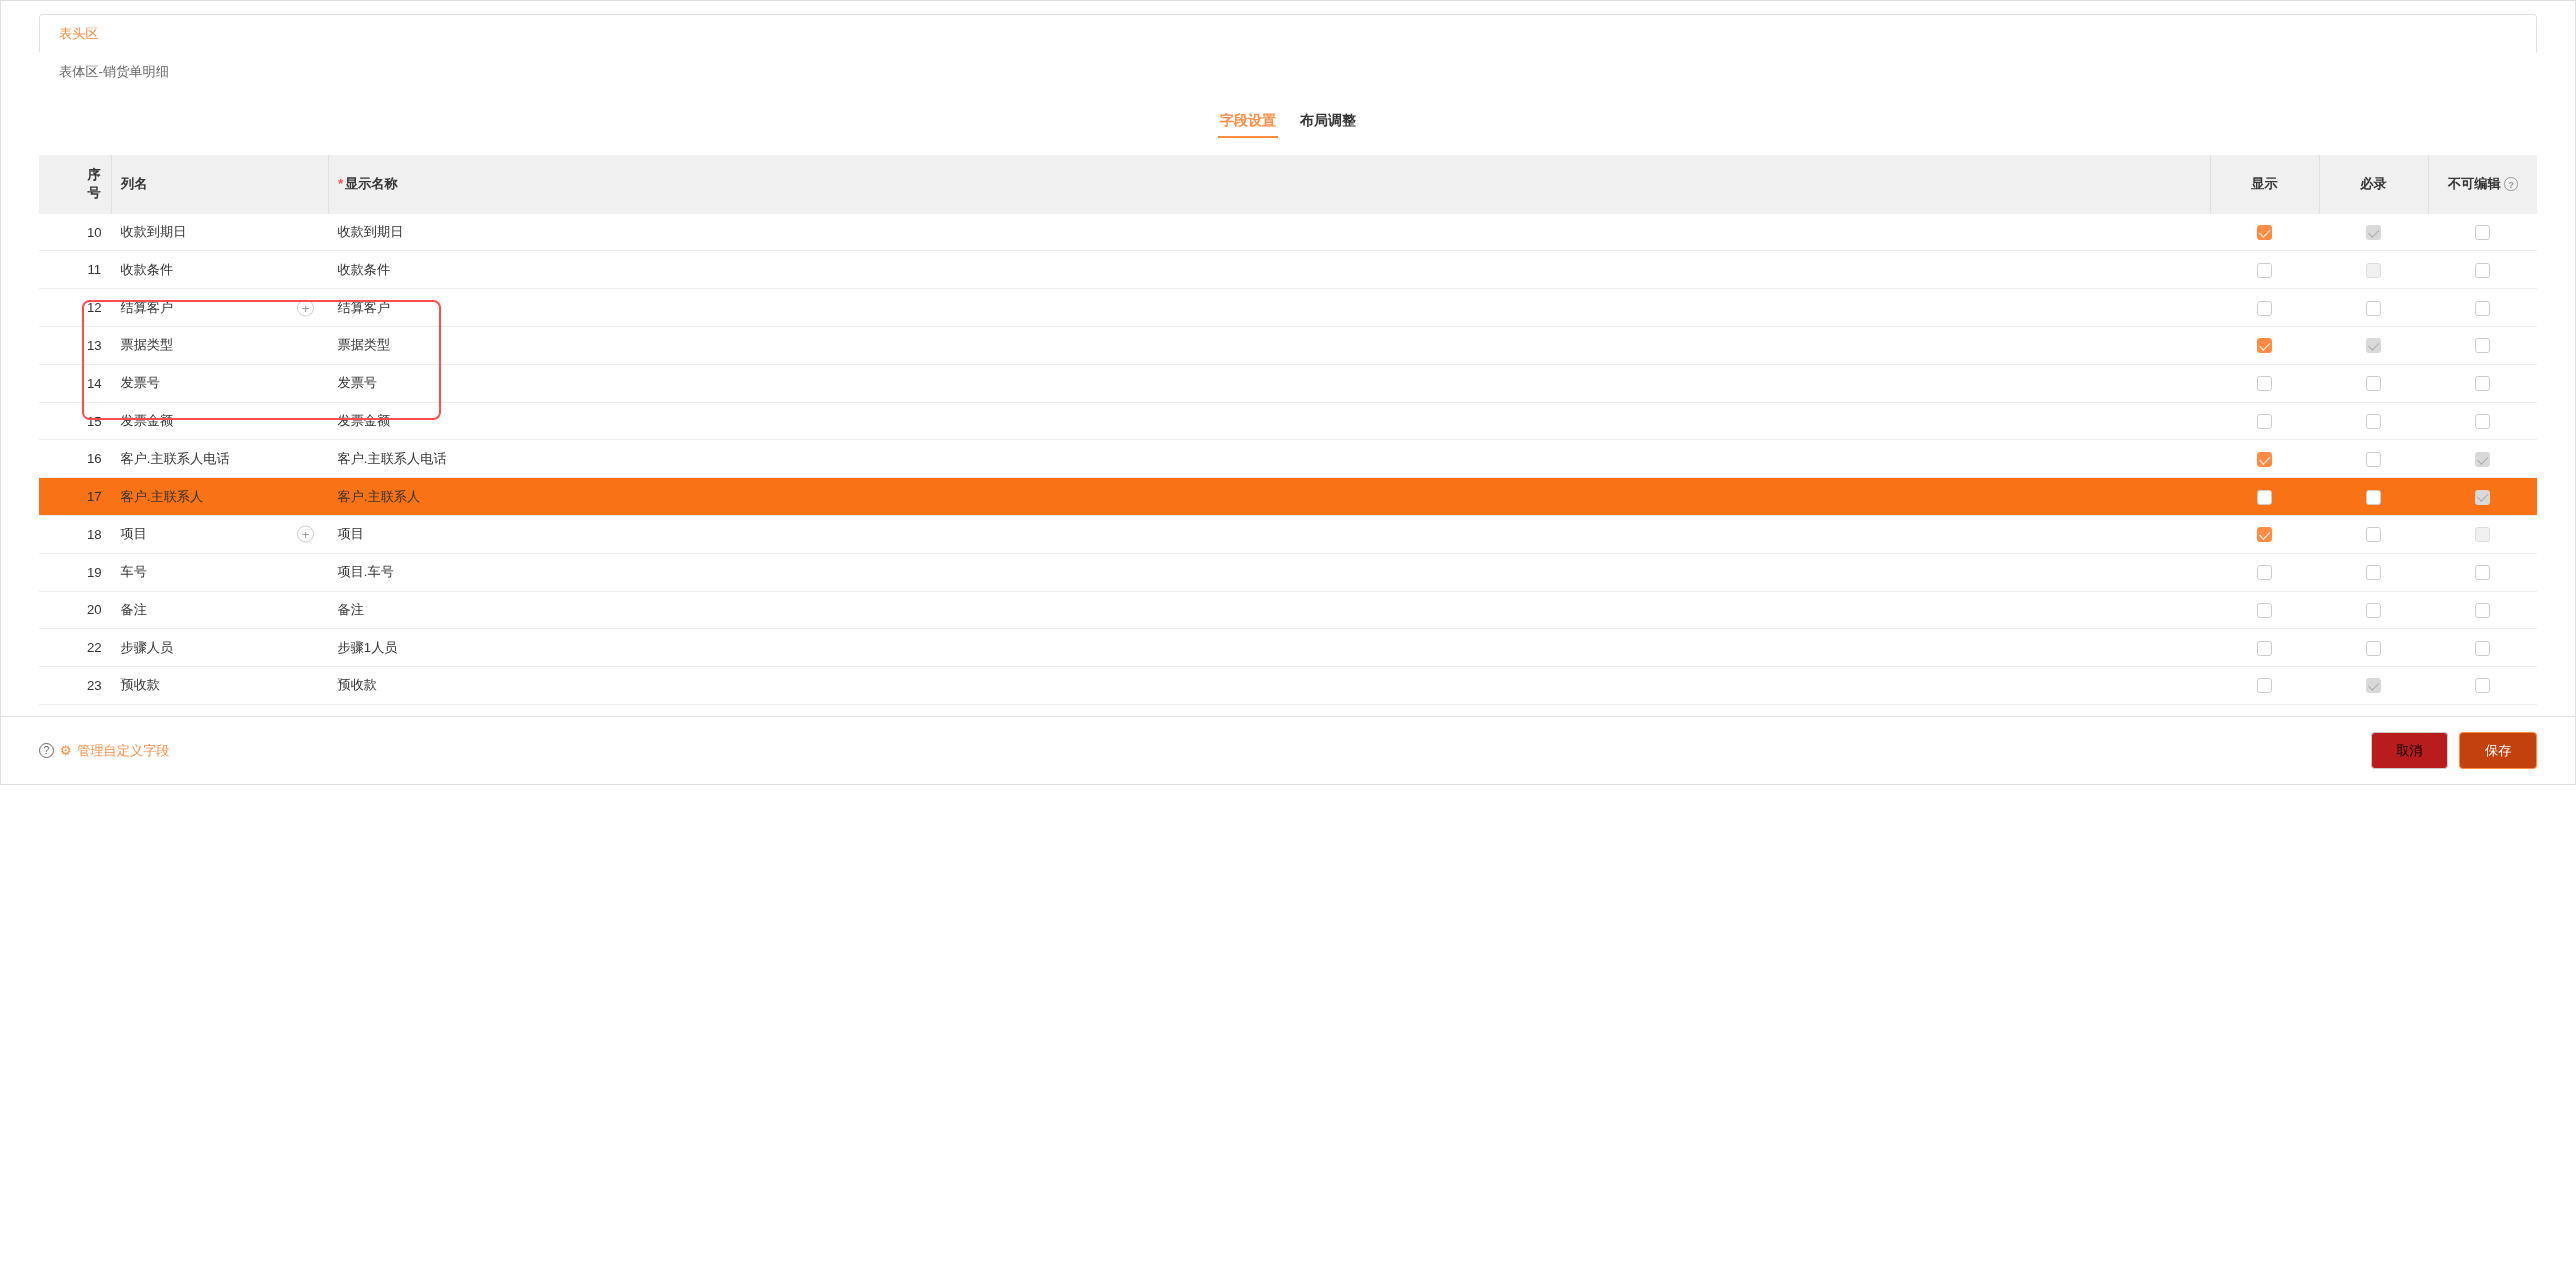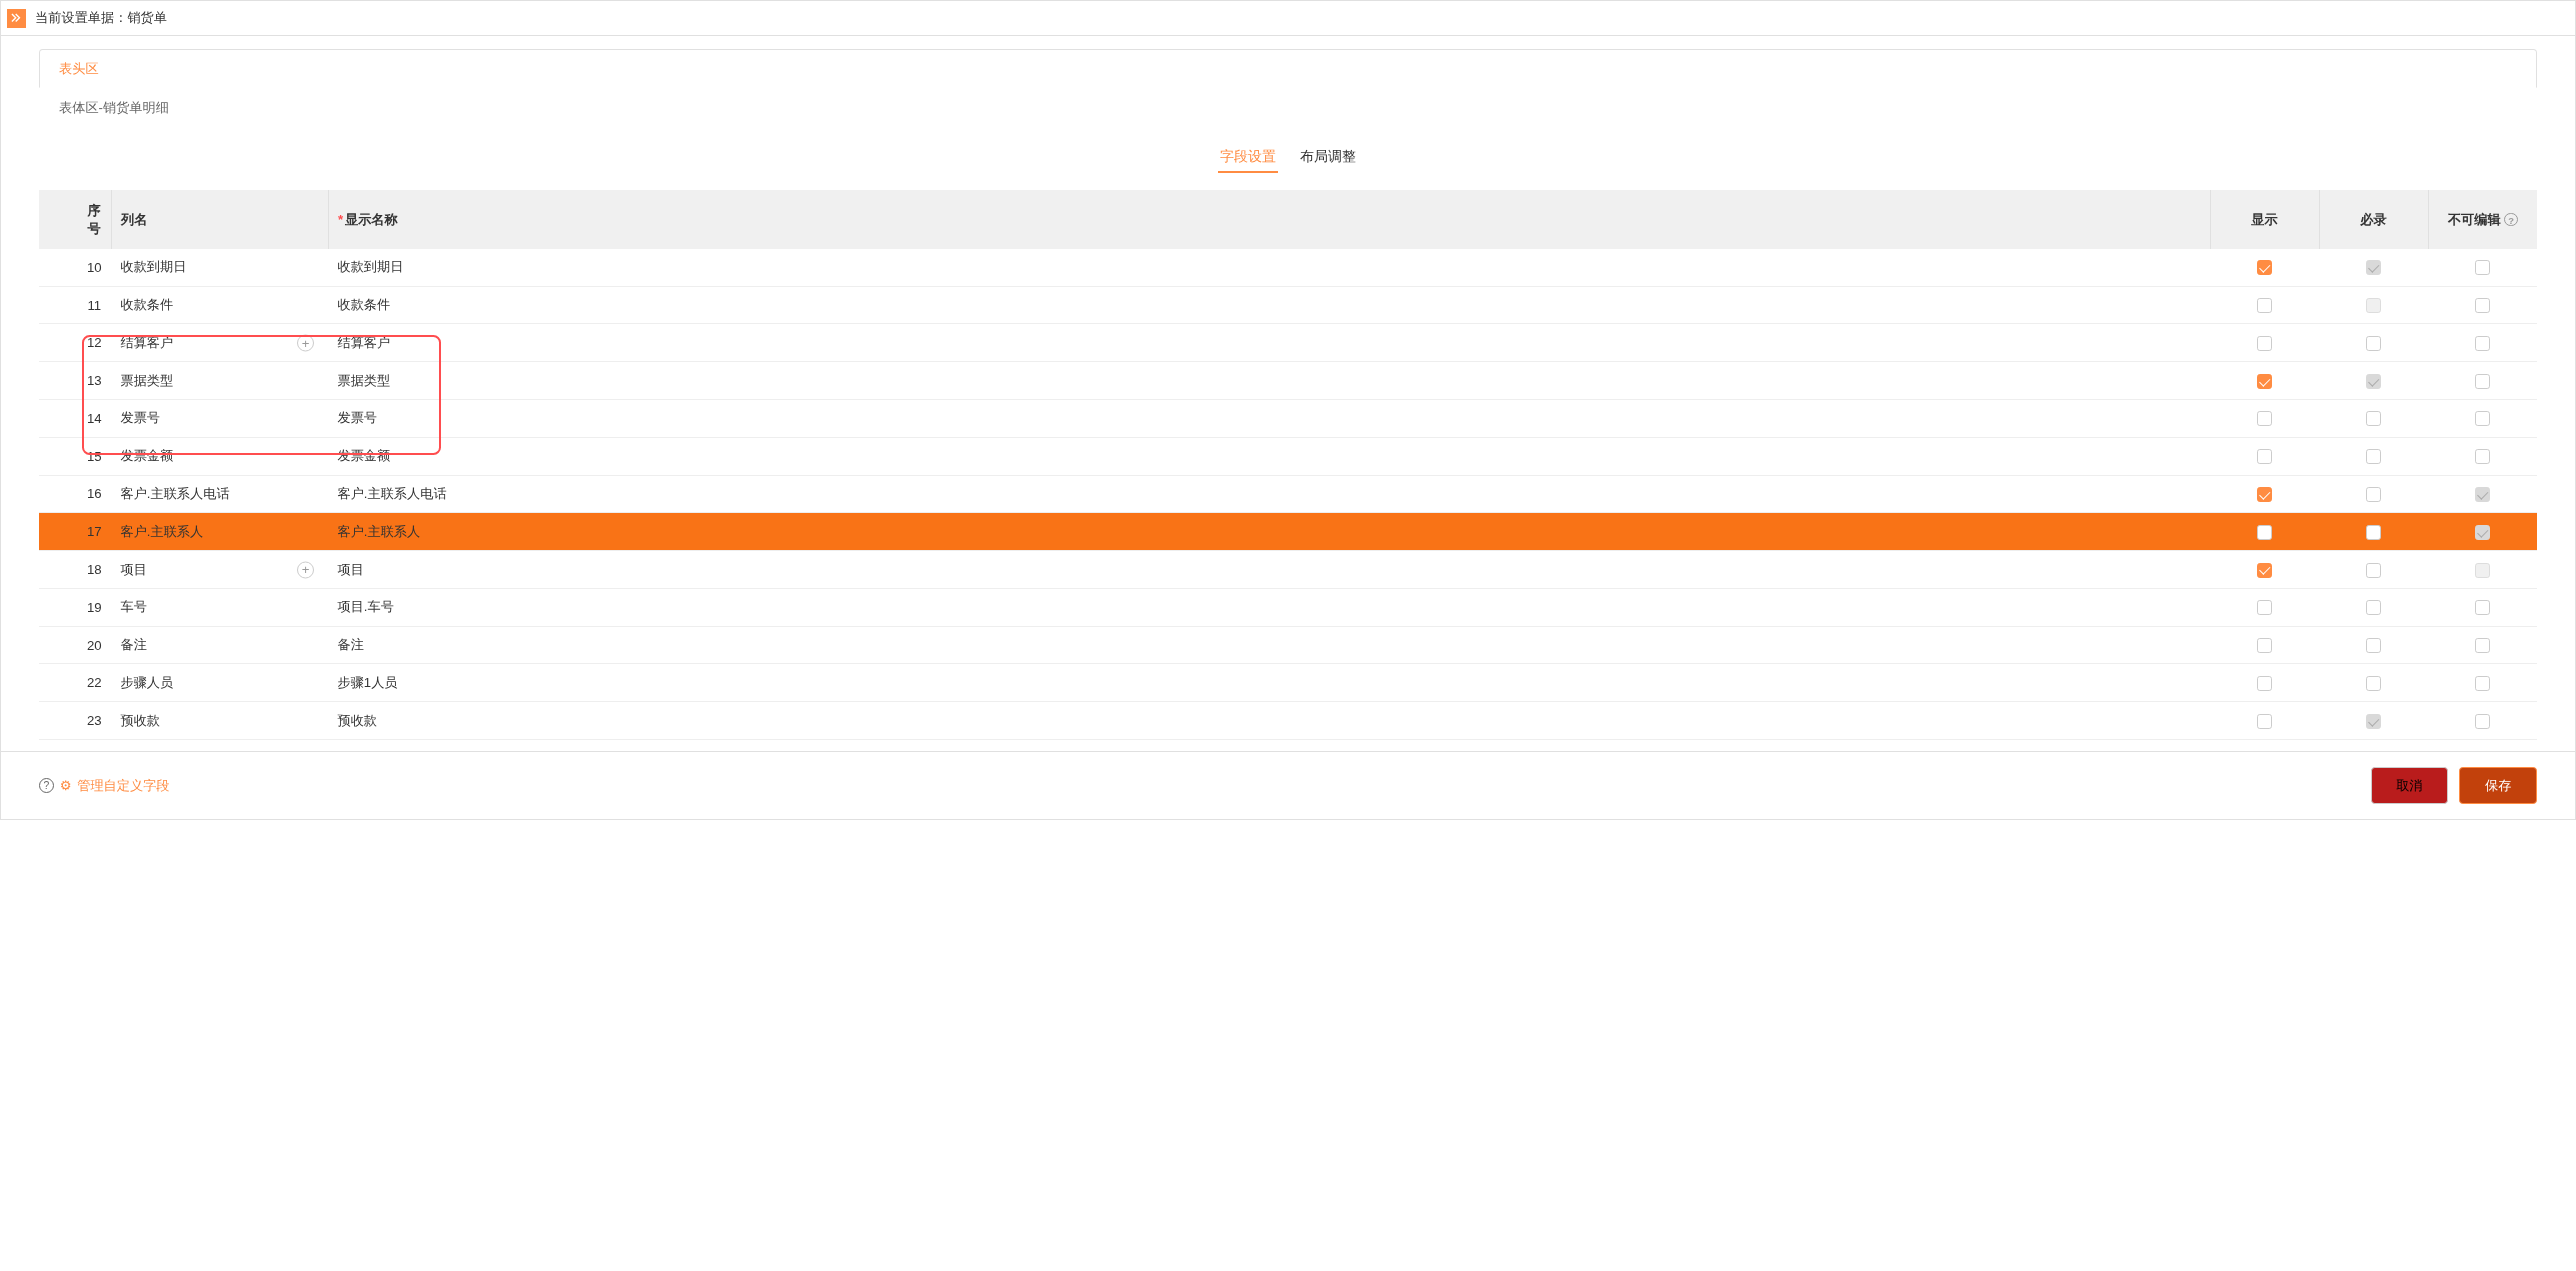--- a/index.html
+++ b/index.html
@@ -59,20 +59,21 @@
       border: 0.9px solid #e0e0e0;
       border-bottom: 0.9px solid #fff;
       border-radius: 3.8px 3.8px 0 0;
       background: #fff;
     }
     .sub-tabs {
       display: flex;
       justify-content: center;
       padding: 15px 0 7.6px 0;
       gap: 20px;
+      font-weight: bold;
     }
     .sub-tab {
       padding: 5.7px 1.9px;
       cursor: pointer;
       color: #333;
       font-size: 14px;
       border-bottom: 2.8px solid transparent;
     }
     .sub-tab.active {
       color: #ff8c42;
@@ -260,30 +261,20 @@
       pointer-events: none;
     }
     .name-cell {
       position: relative;
     }
   </style>
 </head>
 <body>
 
 <div class="container">
-  <div class="header-bar">
-    <div class="expand-icon">
-      <svg width="9.4" height="9.4" viewBox="0 0 10 10">
-          <path d="M1 1 L5 5 L1 9 M5 1 L9 5 L5 9" stroke="white" stroke-width="1.5" fill="none"></path>
-        </svg>
-    </div>
-    <span class="header-text">
-      <span>当前设置单据：</span><span>销货单</span>
-    </span>
-  </div>
 
   <div class="tabs-row">
     <div class="tab active">表头区</div>
     <div class="tab">表体区-销货单明细</div>
   </div>
 
   <div class="sub-tabs">
     <div class="sub-tab active">字段设置</div>
     <div class="sub-tab">布局调整</div>
   </div>

